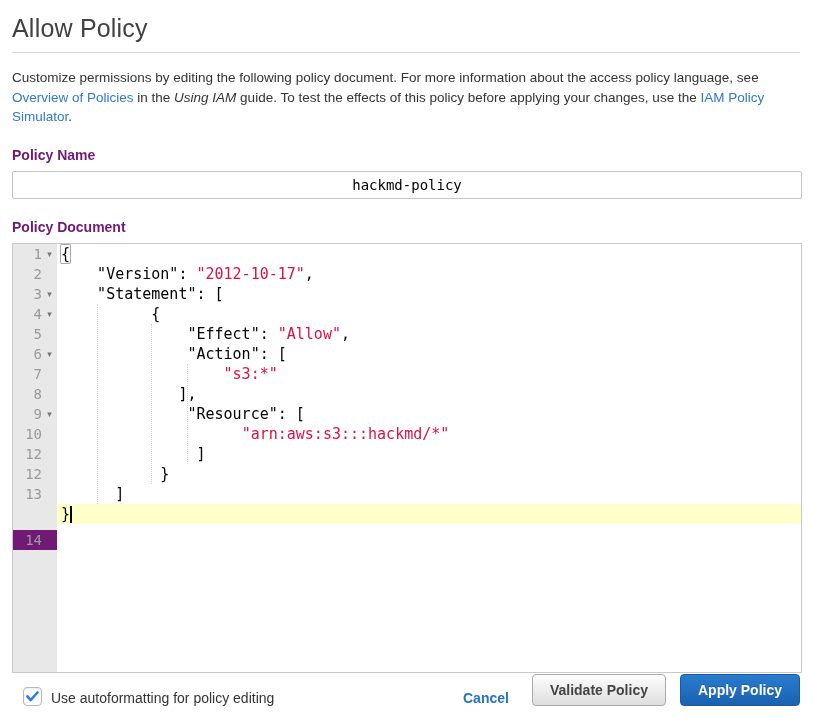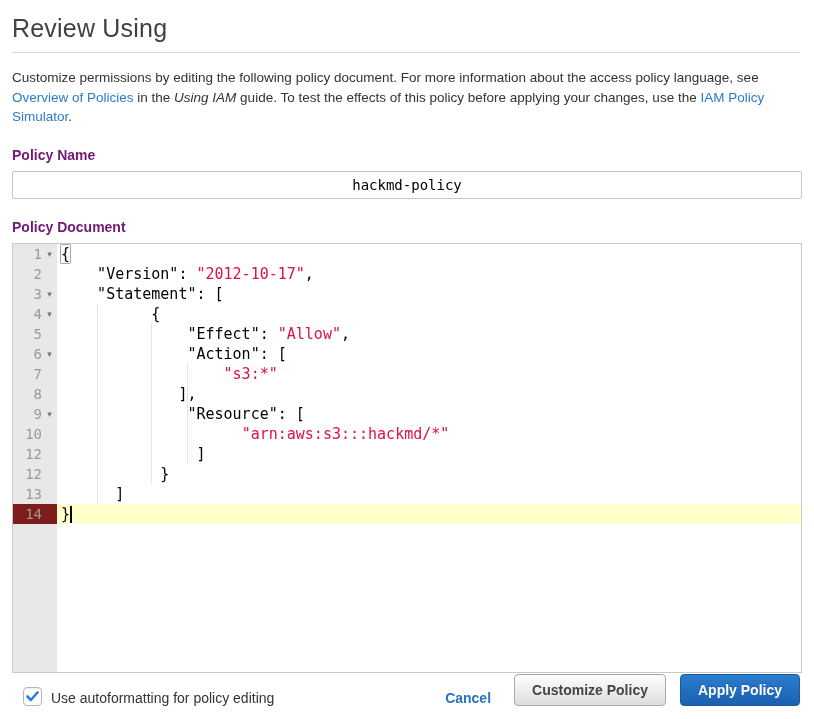--- a/index.html
+++ b/index.html
@@ -36,21 +36,21 @@
     margin-top:8px; width:790px; height:430px;
     border:1px solid #c9c9c9; display:flex;
     font-family:"DejaVu Sans Mono", monospace; font-size:15px;
     background:#fff; position:relative; overflow:hidden;
   }
   .gutter { width:44px; background:#e8e8e8; flex:none; }
   .gutter-cell {
     height:20px; display:flex; justify-content:flex-end; align-items:center;
     color:#9a9a9a; font-size:14px;
   }
-  .gutter-cell.active { background:#7f1d1d; }
+  .gutter-cell.active { background:#701a75;margin-top:26px; }
   .gutter-cell .num { text-align:right; }
   .gutter-cell .fold {
     width:15px; text-align:center; font-size:9px; color:#777;
     font-family:"Liberation Sans", sans-serif; line-height:20px; cursor:pointer;
   }
   .code { flex:1; position:relative; }
   .code-line { height:20px; line-height:20px; white-space:pre; padding-left:4px; position:relative; z-index:1; }
   .code-line.active { background:#ffffc9; }
   .tok-plain { color:#000; }
   .tok-string { color:#dd1144; }
@@ -82,21 +82,21 @@
   .btn-primary {
     color:#fff; background:linear-gradient(#2a7cce,#1a61b1);
     border:1px solid #1a5a9e; text-shadow:0 -1px 0 rgba(0,0,0,.2);
   }
 </style>
 </head>
 <body>
 
 <div class="page">
 
-  <h1 class="page-title">Review Using</h1>
+  <h1 class="page-title">Allow Policy</h1>
   <hr class="title-divider">
 
   <p class="intro"><span>Customize permissions by editing the following policy document. For more information about the access policy language, see </span><a>Overview of Policies</a><span> in the </span><em>Using IAM</em><span> guide. To test the effects of this policy before applying your changes, use the </span><a>IAM Policy Simulator</a><span>.</span></p>
 
   <label class="field-label">Policy Name</label>
   <input class="policy-name-input" type="text" value="hackmd-policy" style="">
 
   <label class="field-label">Policy Document</label>
 
   <div class="editor">
@@ -183,15 +183,15 @@
 
 <div class="footer">
   <span class="checkbox">
     <svg width="13" height="11" viewBox="0 0 13 11">
       <polyline id="check-poly" points="1.5,5.5 4.8,9 11.5,1.5" fill="none" stroke="#2d7de1" stroke-width="2.6" stroke-linecap="round" stroke-linejoin="round"></polyline>
     </svg>
   </span>
   <span class="checkbox-label">Use autoformatting for policy editing</span>
   <span class="footer-spacer"></span>
   <a class="cancel-link">Cancel</a>
-  <button class="btn btn-secondary">Customize Policy</button>
+  <button class="btn btn-secondary">Validate Policy</button>
   <button class="btn btn-primary">Apply Policy</button>
 </div>
 
 </body></html>

